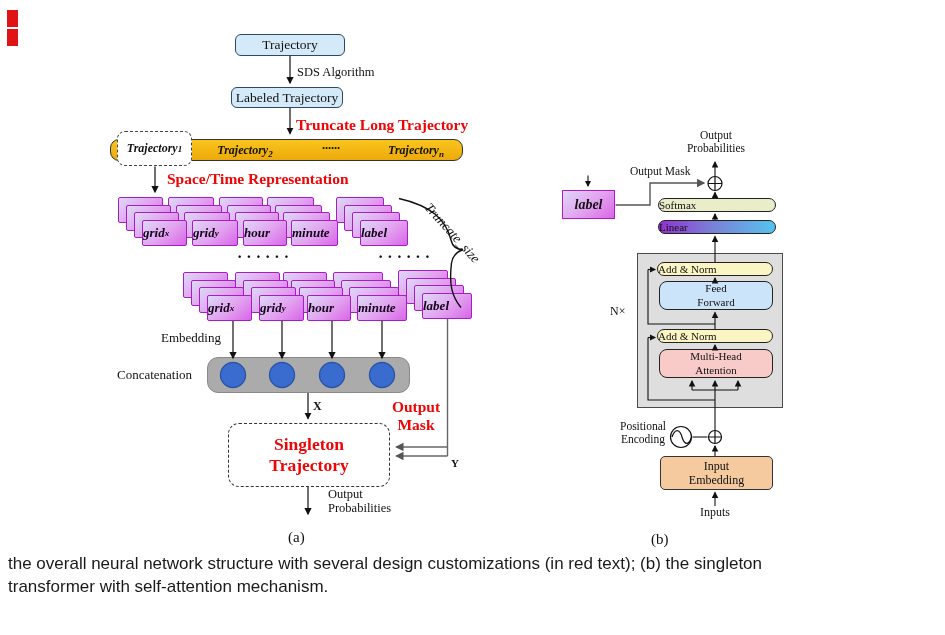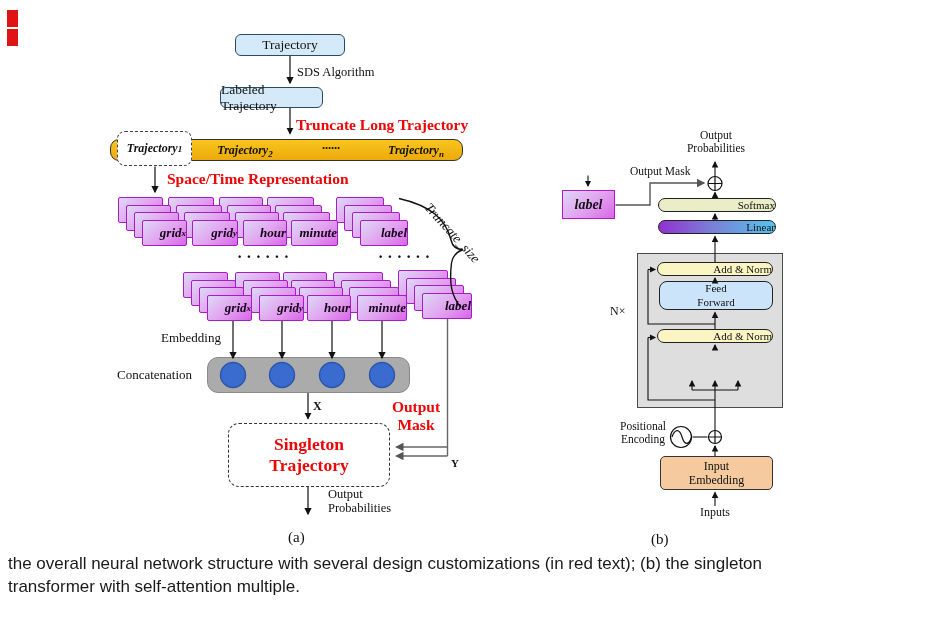--- a/index.html
+++ b/index.html
@@ -16,33 +16,33 @@
              display:flex;align-items:center;justify-content:center;
              font:700 italic 12px "Liberation Serif",serif}
   
   .stack{position:absolute}
   .card{position:absolute;width:100%;height:26px;box-sizing:border-box;
         background:linear-gradient(140deg,#ddd8f6 0%,#e2a0ef 55%,#d966e8 100%);
         border:1.4px solid #a71cc7;border-radius:2px}
   .l0{left:-24px;top:-23px;z-index:1}
   .l1{left:-16px;top:-15.5px;z-index:2}
   .l2{left:-8px;top:-8px;z-index:3}
-  .front{left:0;top:0;z-index:4;display:flex;align-items:center;justify-content:flex-end;
+  .front{left:0;top:0;z-index:4;display:flex;align-items:center;justify-content:flex-start;
          font:600 italic 13px "Liberation Serif",serif;color:#14001a}
   .front sub,.cardsub{font-size:9px}
   .redtxt{color:#ee0505;font-weight:700}
   .dots{font-weight:700;font-size:16px;letter-spacing:4px;z-index:5}
   .graybar{background:#ababab;border:1px solid #8a8a8a;border-radius:11px}
   .dashedbig{background:#fff;border:1.7px dashed #333;border-radius:11px;
              display:flex;flex-direction:column;align-items:center;justify-content:center}
   
   .mint{background:#8cefc7;border:1.3px solid #222;border-radius:8px}
   .cardbox{background:linear-gradient(140deg,#ddd8f6 0%,#e2a0ef 55%,#d966e8 100%);
            border:1.7px solid #b517c9}
-  .pill{border:1.1px solid #222;border-radius:7px;display:flex;align-items:center;justify-content:flex-end;font-size:11px}
+  .pill{border:1.1px solid #222;border-radius:7px;display:flex;align-items:center;justify-content:flex-start;font-size:11px}
   .softmax{background:#e9edc8}
   .linear{background:linear-gradient(90deg,#9230cf 0%,#7a7fd8 45%,#55c4ee 100%)}
   .tblock{border:1.1px solid #222;border-radius:8px;display:flex;flex-direction:column;
           align-items:center;justify-content:center;font-size:11px;line-height:1.2}
   .an{background:#faf5c2}.ff{background:#cce4f9}.mha{background:#f8cbc9}
   .graybox{background:#dedede;border:1.2px solid #4a4a4a}
   .inputemb{background:#f5ca9f;border:1.4px solid #333;border-radius:5px}
   .lbl{position:absolute;white-space:nowrap;z-index:6}
   .ctr{text-align:center;white-space:normal}
   #wires{position:absolute;left:0;top:0;z-index:10;pointer-events:none}
@@ -55,21 +55,21 @@
 
 <div id="canvas">
 
   <div class="redmark" style="left:7px;top:10px"></div>
   <div class="redmark" style="left:7px;top:29px"></div>
 
   <div class="abs bluebox" style="left:235px;top:34px;width:110px;height:22px">
     <span>Trajectory</span>
   </div>
 
-  <div class="abs bluebox" style="left:220px;top:87px;width:103px;height:21px">
+  <div class="abs bluebox" style="left:231px;top:87px;width:112px;height:21px">
     <span>Labeled Trajectory</span>
   </div>
 
   <div class="abs goldbar" style="left:110px;top:139px;width:353px;height:22px"></div>
   <div class="lbl goldtxt" style="left:200px;top:143px;width:90px">
     <span>Trajectory</span><sub class="cardsub">2</sub>
   </div>
   <div class="lbl goldtxt" style="left:302px;top:141px;width:58px">
     <span>······</span>
   </div>
@@ -225,36 +225,40 @@
   <div class="abs pill an" style="left:657px;top:262px;width:116px;height:14px;z-index:2">
     <span>Add &amp; Norm</span>
   </div>
   <div class="abs tblock ff" style="left:659px;top:281px;width:114px;height:29px;z-index:2">
     <div>Feed</div>
     <div>Forward</div>
   </div>
   <div class="abs pill an" style="left:657px;top:329px;width:116px;height:14px;z-index:2">
     <span>Add &amp; Norm</span>
   </div>
+  <div class="abs tblock mha" style="left:659px;top:349px;width:114px;height:29px;z-index:2">
+    <div>Multi-Head</div>
+    <div>Attention</div>
+  </div>
 
   <div class="lbl ctr" style="left:618px;top:420px;width:50px;font-size:11.5px;line-height:13px">
     <div>Positional</div>
     <div>Encoding</div>
   </div>
 
   <div class="abs tblock inputemb" style="left:660px;top:456px;width:113px;height:34px;font-size:12px">
     <div>Input</div>
     <div>Embedding</div>
   </div>
   <div class="lbl" style="left:700px;top:505px;font-size:12px">Inputs</div>
   <div class="lbl" style="left:651px;top:531px;font-size:15px">(b)</div>
 
   <div class="caption" style="left:8px;top:552px">
     <div>the overall neural network structure with several design customizations (in red text); (b) the singleton</div>
-    <div>transformer with self-attention multiple.</div>
+    <div>transformer with self-attention mechanism.</div>
   </div>
 
   <svg id="wires" width="945" height="635">
     <defs>
       <marker id="ah" markerWidth="7" markerHeight="7" refX="5" refY="3" orient="auto">
         <path d="M0,0 L6,3 L0,6 Z" fill="#111"></path>
       </marker>
       <marker id="ahg" markerWidth="7" markerHeight="7" refX="5" refY="3" orient="auto">
         <path d="M0,0 L6,3 L0,6 Z" fill="#555"></path>
       </marker>

